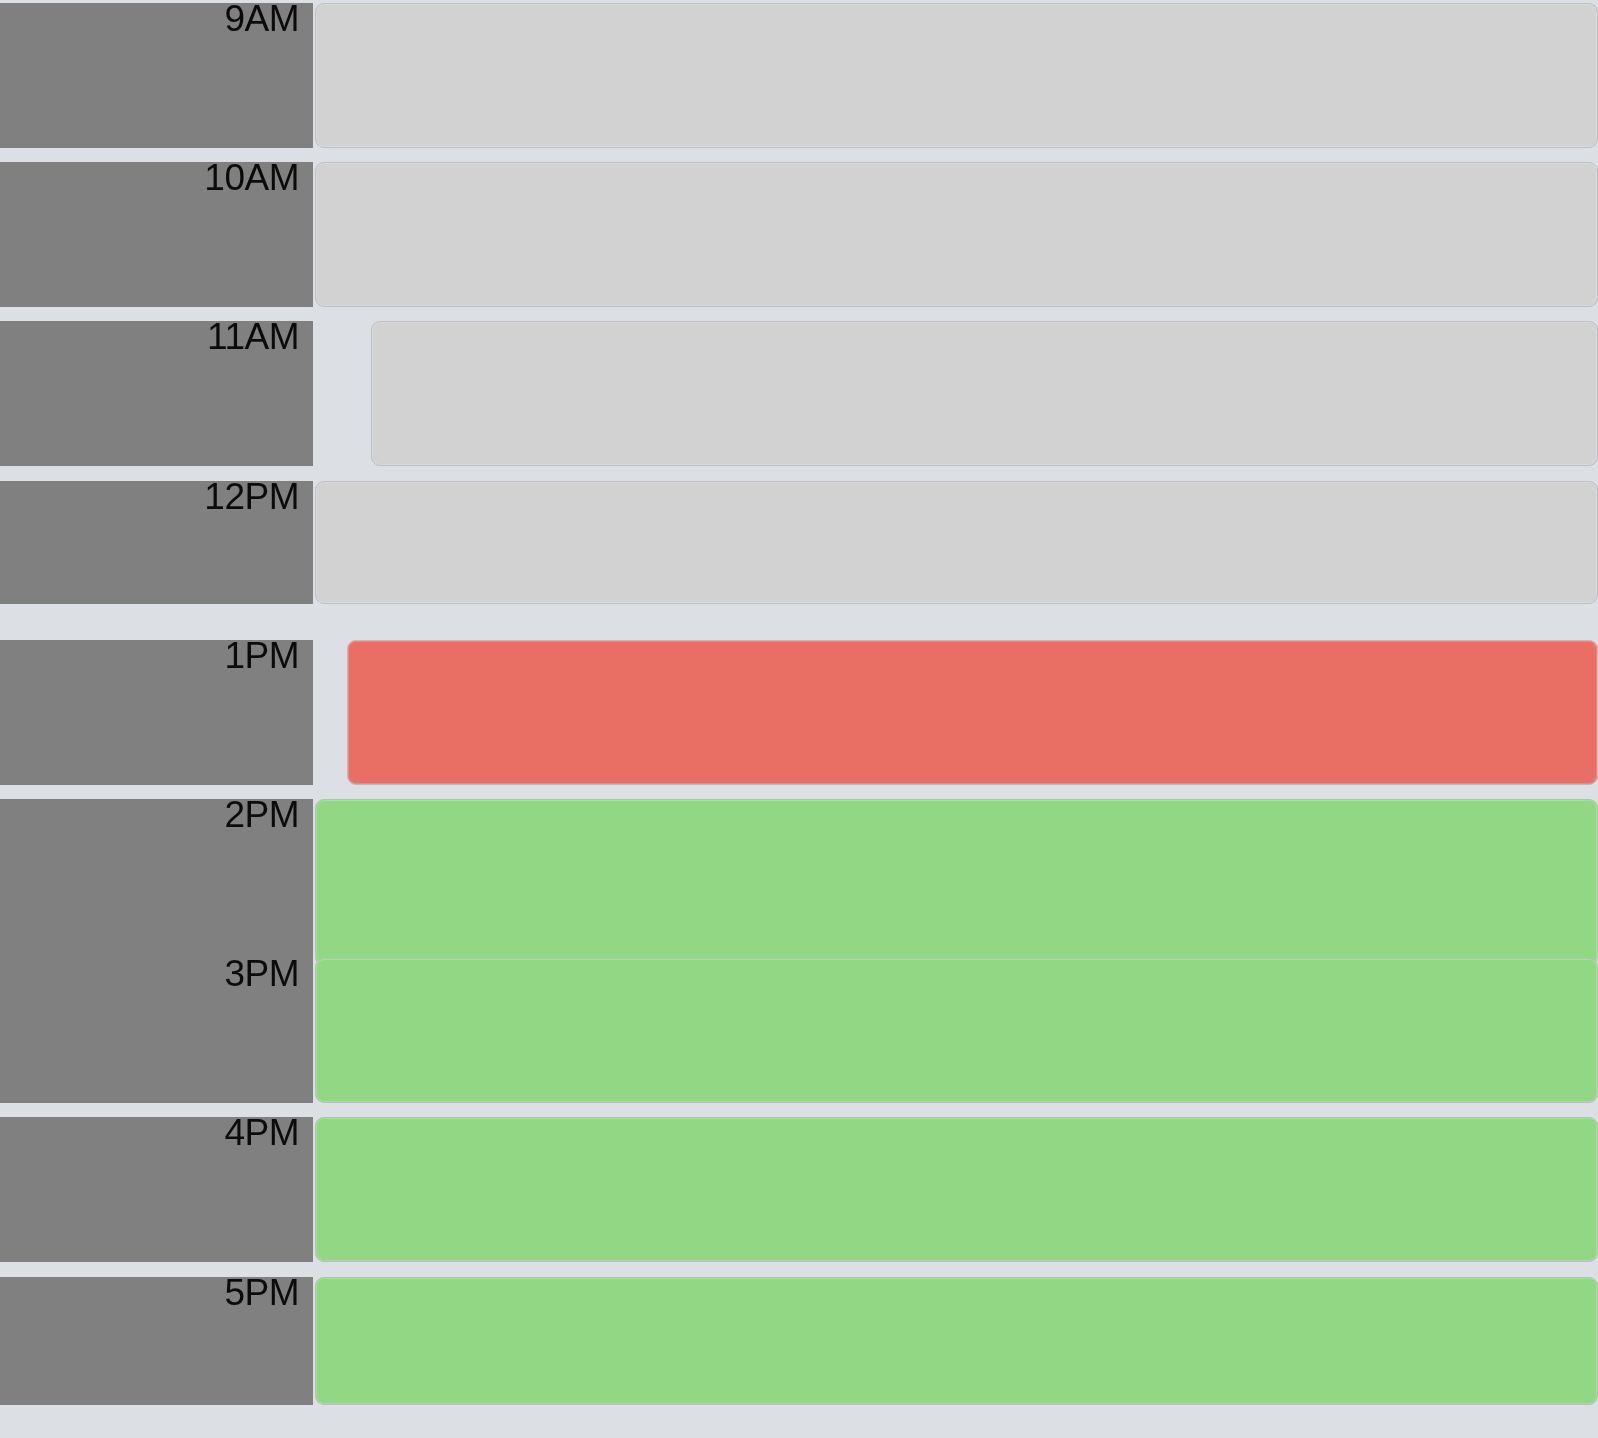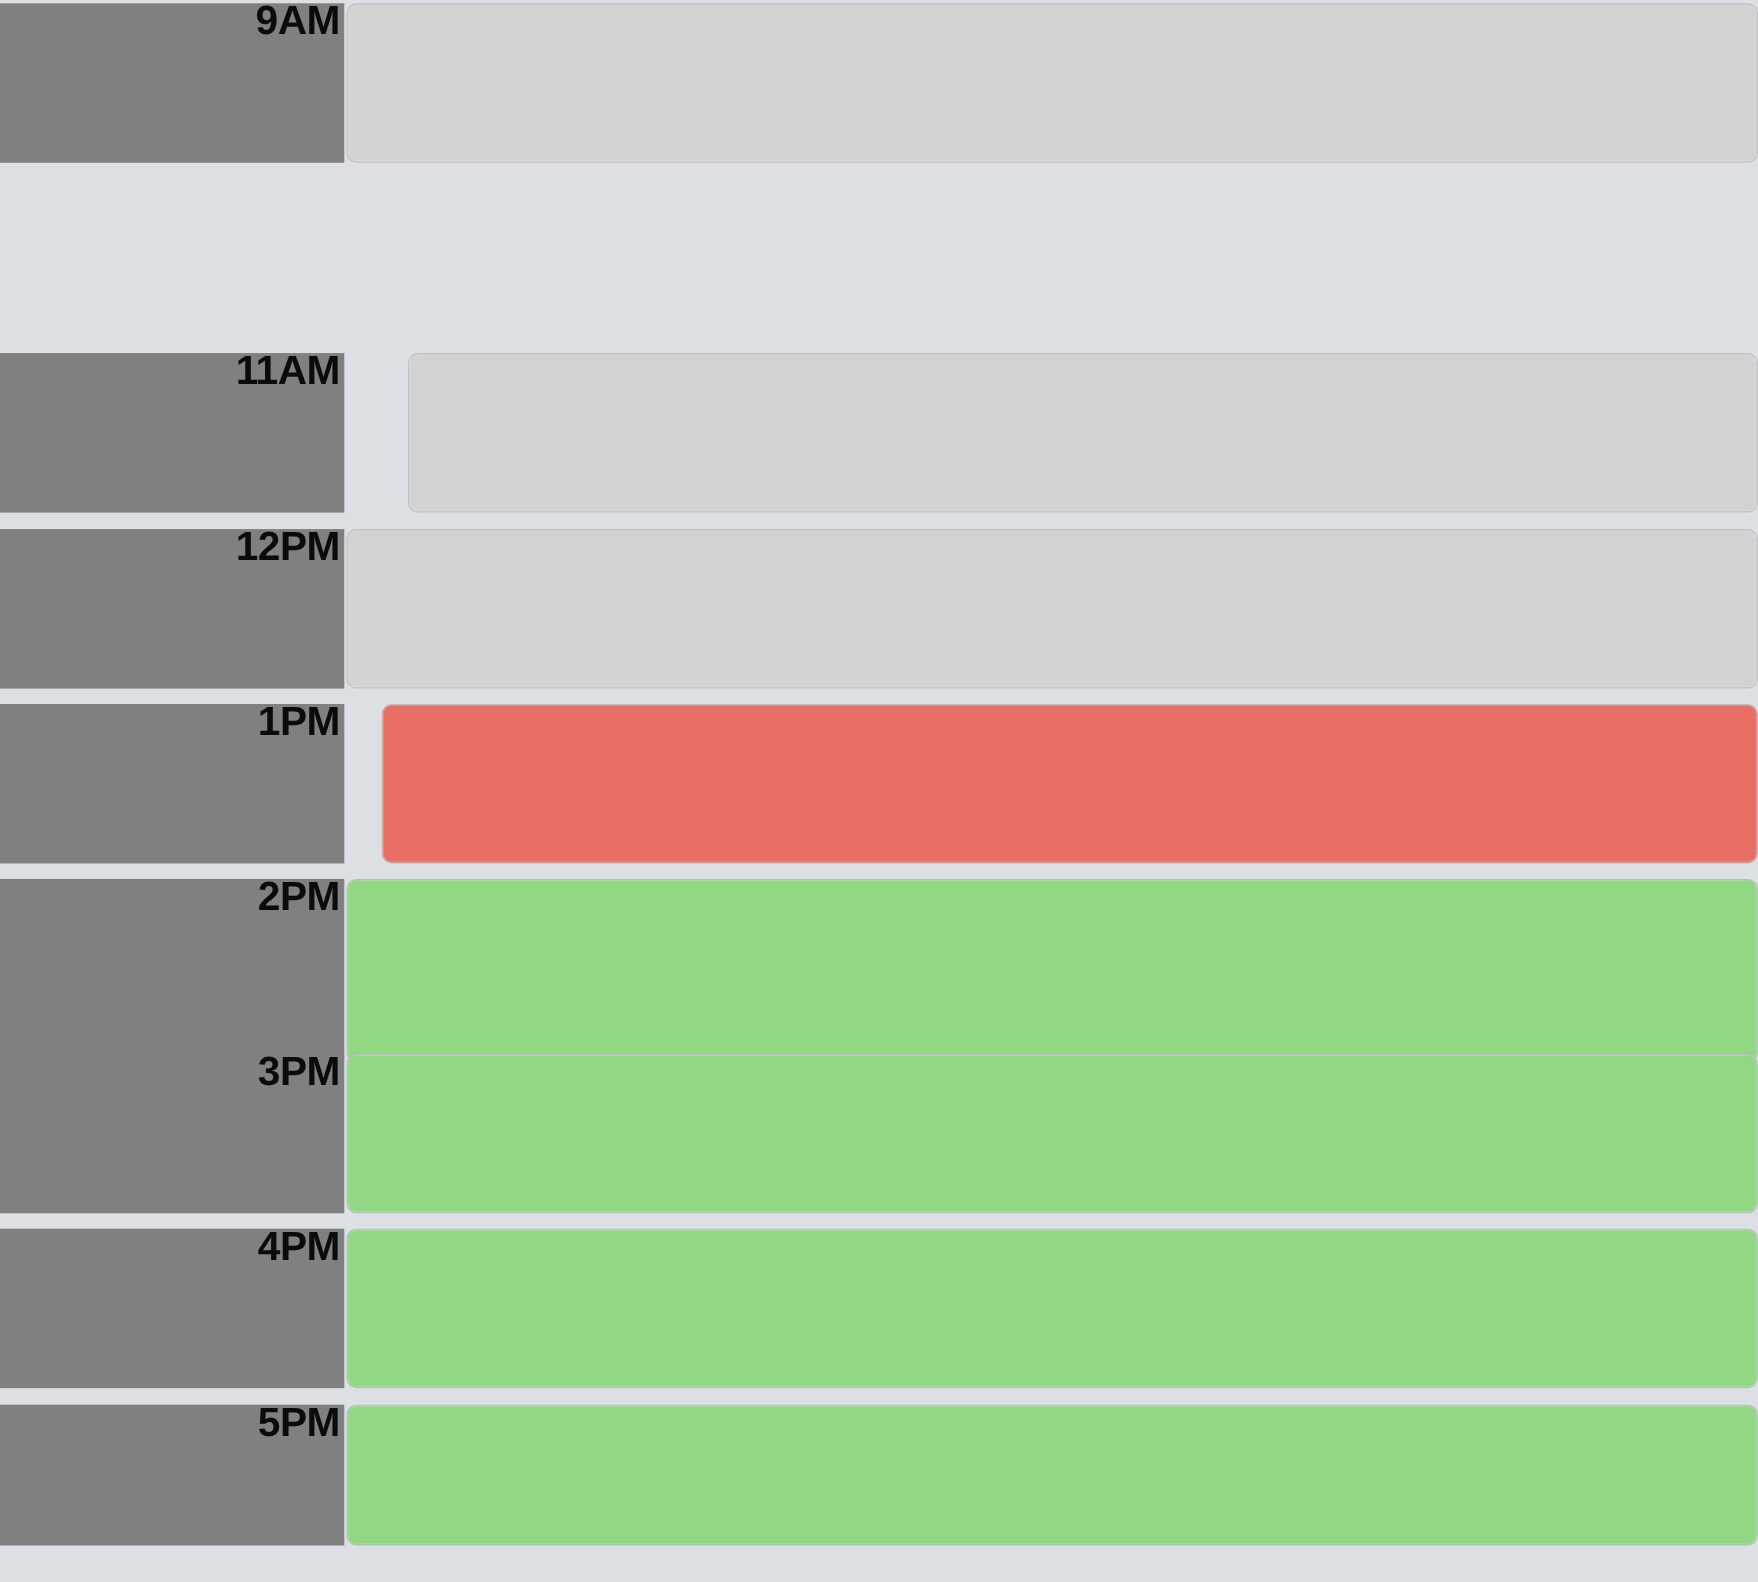--- a/index.html
+++ b/index.html
@@ -29,26 +29,25 @@
     display: flex;
     align-items: stretch;
   }
 
   .time-label-cell {
     position: relative;
     flex: 0 0 313px;
     width: 313px;
     background: #808080;
     box-sizing: border-box;
-    padding: 0 4px 0 0;
+    padding: 0 14px 0 0;
     display: flex;
     align-items: flex-start;
     justify-content: flex-end;
     overflow: hidden;
-    font-weight: bold;
   }
 
   .time-label-text {
     font-size: 37px;
     line-height: 0.98;
     color: #0b0b0b;
     font-family: "Liberation Sans", sans-serif;
     letter-spacing: -0.5px;
     white-space: nowrap;
     margin-top: -2px;
@@ -86,28 +85,35 @@
 <body>
 
 <div id="schedule-grid">
     <div class="slot-row" style="top: 3px; height: 145px;">
       <div class="time-label-cell">
         <span class="time-label-text">9AM</span>
       </div>
       <div class="slot-gap"></div>
       <div class="slot-card status-free" style="background: rgb(210, 210, 210);"></div>
     </div>
+    <div class="slot-row" style="top: 162.2px; height: 145px;">
+      <div class="time-label-cell">
+        <span class="time-label-text">10AM</span>
+      </div>
+      <div class="slot-gap"></div>
+      <div class="slot-card status-free" style="background: rgb(210, 210, 210);"></div>
+    </div>
     <div class="slot-row" style="top: 321.4px; height: 145px; gap: 28px;">
       <div class="time-label-cell">
         <span class="time-label-text">11AM</span>
       </div>
       <div class="slot-gap"></div>
       <div class="slot-card status-free" style="background: rgb(210, 210, 210);"></div>
     </div>
-    <div class="slot-row" style="top: 480.6px; height: 145px;">
+    <div class="slot-row" style="top: 480.6px; height: 123px;">
       <div class="time-label-cell">
         <span class="time-label-text">12PM</span>
       </div>
       <div class="slot-gap"></div>
       <div class="slot-card status-free" style="background: rgb(210, 210, 210);"></div>
     </div>
     <div class="slot-row" style="top: 639.8px; height: 145px; gap: 16px;">
       <div class="time-label-cell">
         <span class="time-label-text">1PM</span>
       </div>

